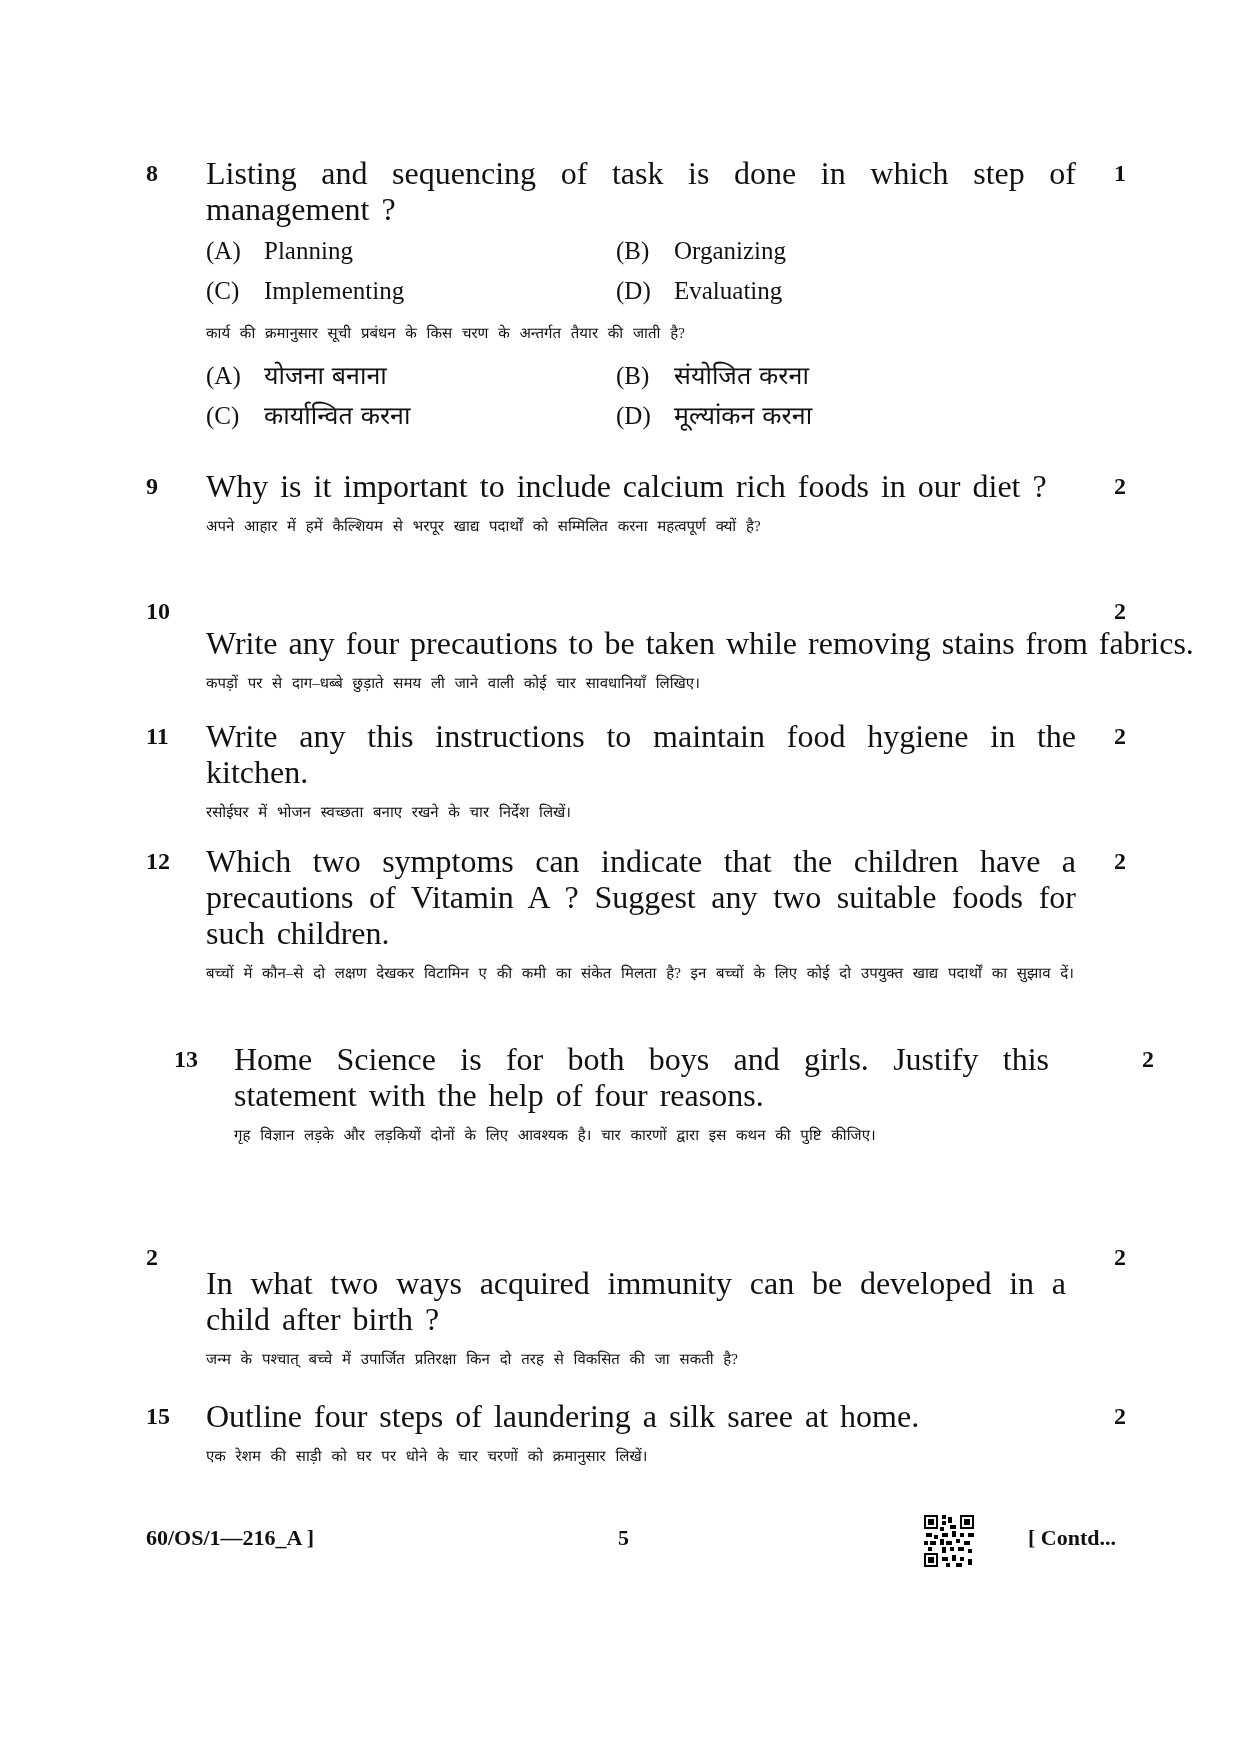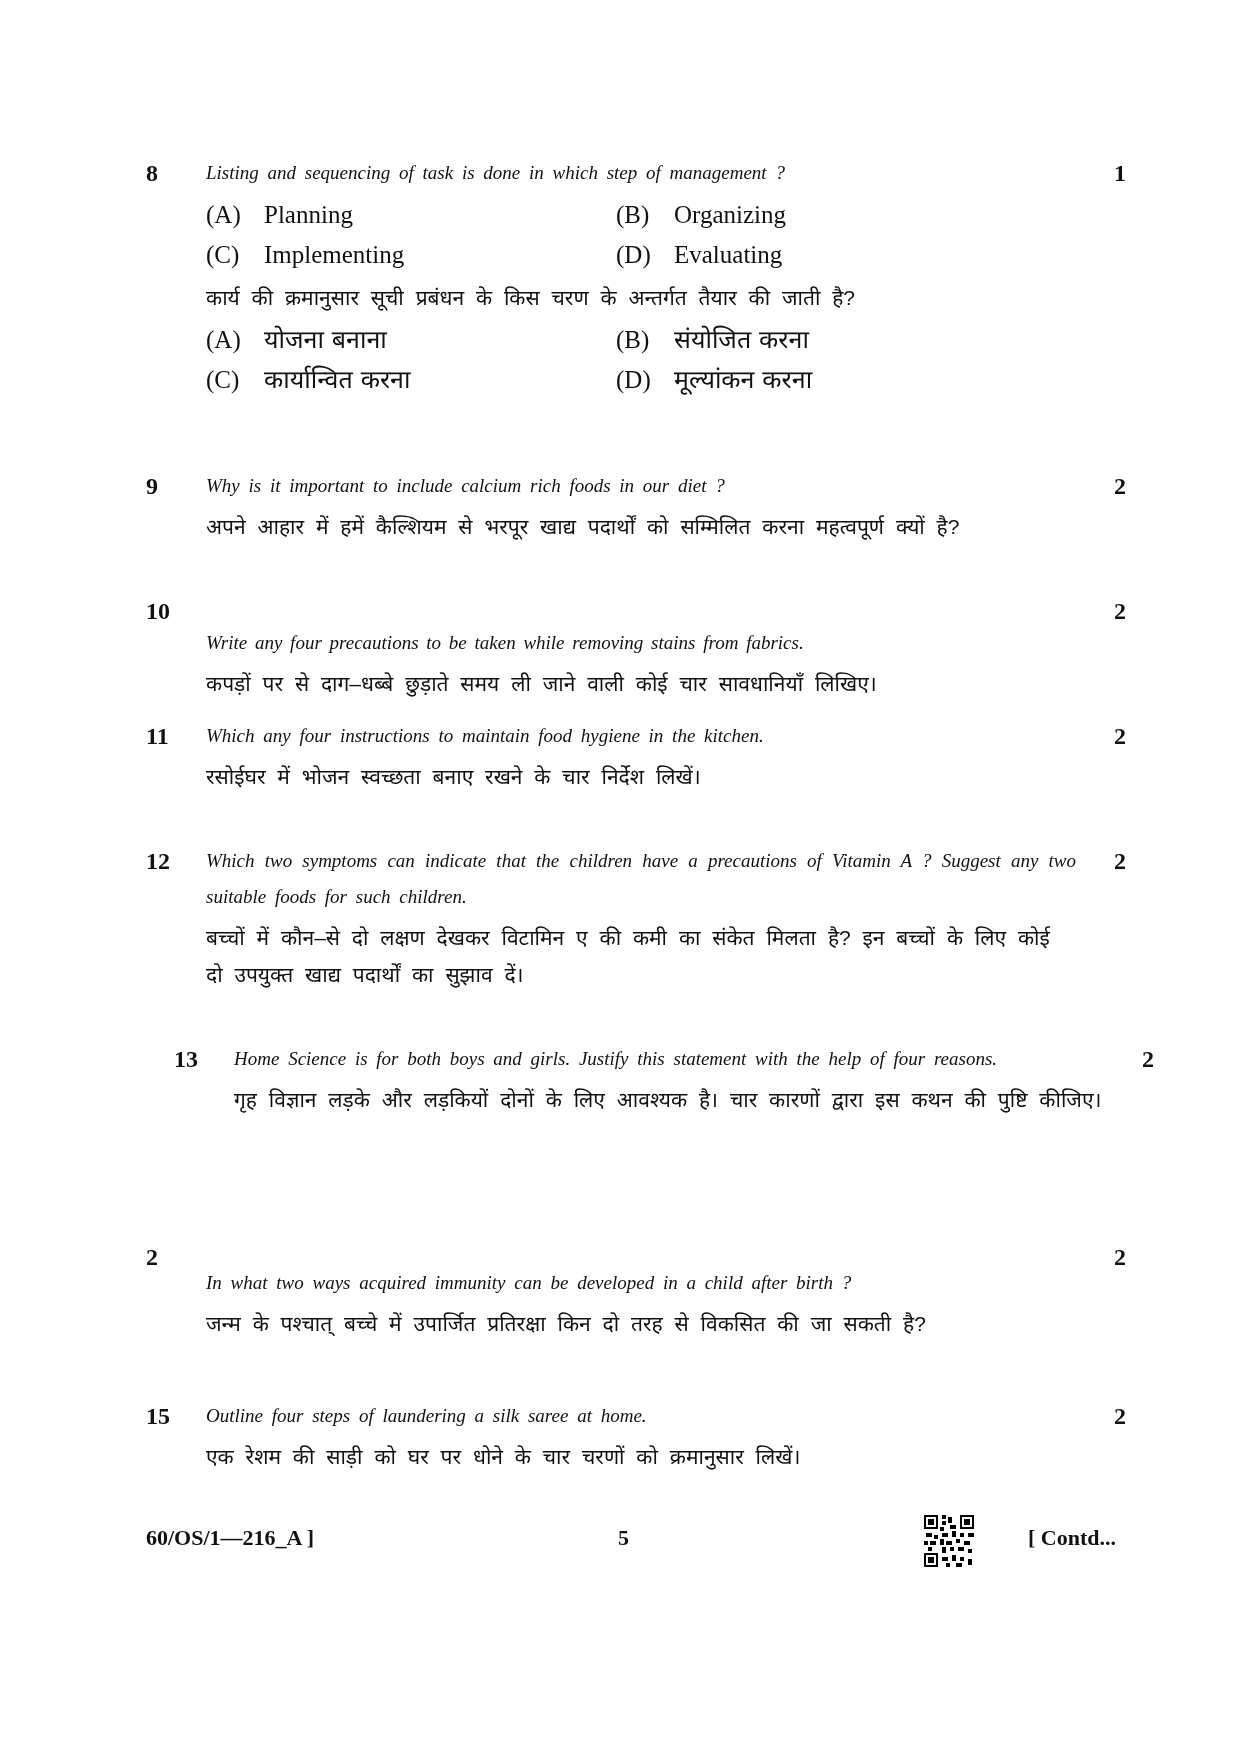--- a/index.html
+++ b/index.html
@@ -43,31 +43,30 @@
       position: absolute;
       right: 0;
       top: 0;
       width: 40px;
       text-align: right;
       font-weight: bold;
       font-size: 24px;
       line-height: 36px;
     }
     .en {
-      font-size: 19px;
+      font-size: 32px;
       line-height: 36px;
       text-align: justify;
       text-align-last: left;
       word-spacing: 4px;
       margin: 0;
-      font-style: italic;
     }
     .hi {
-      font-family: Liberation Sans, sans-serif;
-      font-size: 21px;
+      font-family: Liberation Serif, serif;
+      font-size: 15px;
       line-height: 37px;
       margin: 4px 0 0 0;
       word-spacing: 6px;
     }
     .opts {
       display: grid;
       grid-template-columns: 410px 410px;
       margin: 4px 0 0 0;
     }
     .opt {
@@ -155,21 +154,21 @@
     <div class="qbody" style="top:0;">
       <p class="en" style="white-space:nowrap; word-spacing:3px;margin-top:32px;">Write any four precautions to be taken while removing stains from fabrics.</p>
       <p class="hi">कपड़ों पर से दाग–धब्बे छुड़ाते समय ली जाने वाली कोई चार सावधानियाँ लिखिए।</p>
     </div>
     <div class="marks">2</div>
   </div>
 
   <div class="q" style="top:718px; height:80px;">
     <div class="qnum">11</div>
     <div class="qbody" style="top:0;">
-      <p class="en">Which any four instructions to maintain food hygiene in the kitchen.</p>
+      <p class="en">Write any this instructions to maintain food hygiene in the kitchen.</p>
       <p class="hi">रसोईघर में भोजन स्वच्छता बनाए रखने के चार निर्देश लिखें।</p>
     </div>
     <div class="marks">2</div>
   </div>
 
   <div class="q" style="top:843px; height:150px;">
     <div class="qnum">12</div>
     <div class="qbody" style="top:0;">
       <p class="en">Which two symptoms can indicate that the children have a precautions of Vitamin A ? Suggest any two suitable foods for such children.</p>
       <p class="hi">बच्चों में कौन–से दो लक्षण देखकर विटामिन ए की कमी का संकेत मिलता है? इन बच्चों के लिए कोई दो उपयुक्त खाद्य पदार्थों का सुझाव दें।</p>

